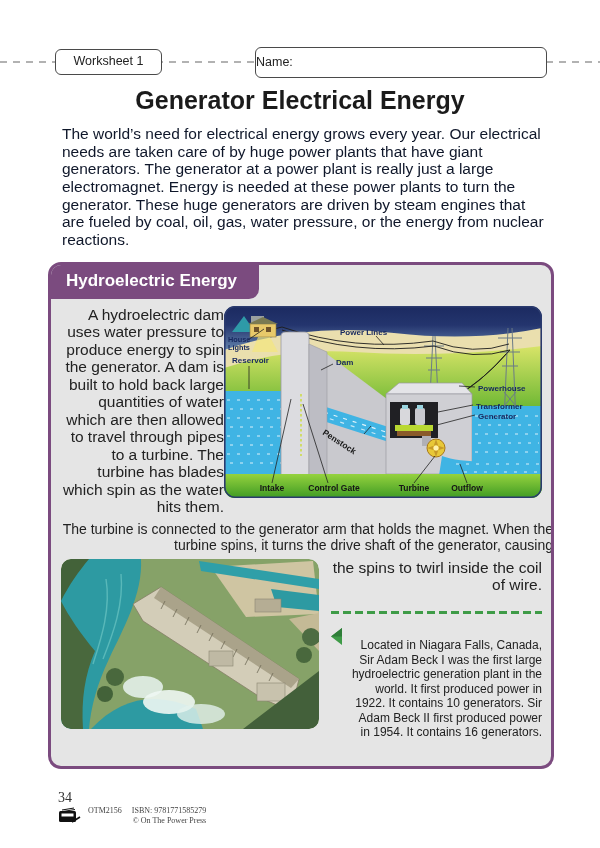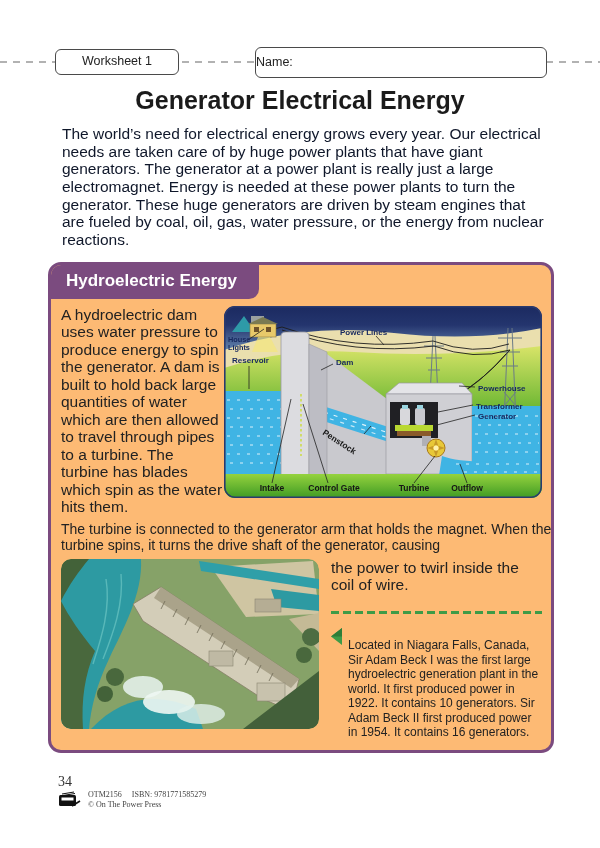--- a/index.html
+++ b/index.html
@@ -6,51 +6,51 @@
   .page {
     position:relative; width:600px; height:848px; background:#ffffff;
     font-family:"Liberation Sans", sans-serif; color:#222; overflow:hidden;
   }
   
   .header-row { position:relative; height:80px; }
   .dash-line { position:absolute; top:61px; left:0; width:600px; height:2px;
     background:repeating-linear-gradient(90deg,#b2b2b2 0 7px, transparent 7px 13px); }
   .tab { position:absolute; background:#fff; border:1.6px solid #4a4a4a; border-radius:6px;
     font-size:12.5px; color:#222; box-sizing:border-box; }
-  .tab-worksheet { left:55px; top:49px; width:124px; height:26px; line-height:23px; text-align:center; }
+  .tab-worksheet { left:55px; top:49px; width:107px; height:26px; line-height:23px; text-align:center; }
   .tab-name { left:255px; top:47px; width:292px; height:31px; line-height:28px; }
   
   .title { text-align:center; font-size:25px; font-weight:800; color:#1b1b1b; margin:6px 0 10px; }
   .intro { margin-left:62px; width:484px; font-size:15.5px; line-height:1.14; color:#0f172a; }
   
   .section-box { margin:13px 0 0 48px; width:506px; box-sizing:border-box;
-    border:3.5px solid #7b4b7f; border-radius:13px; overflow:hidden; background:#fdba74; }
+    border:3.5px solid #7b4b7f; border-radius:13px; overflow:hidden; background:#e5e5e5; }
   .section-header { width:208px; background:#7b4b7f; color:#fff; font-weight:bold;
     font-size:17px; padding:6px 0 8px 15px; border-radius:0 0 10px 0; box-sizing:border-box; }
-  .section-body { padding:7px 9px 10px 10px; }
+  .section-body { padding:7px 9px 26px 10px;text-align:right; }
   .row1 { display:flex; }
   .para1 { width:172px; font-size:15.5px; line-height:1.13; }
   .diagram-wrap { width:318px; height:192px; margin-left:0px; flex:none; }
   .para2 { font-size:14px; line-height:1.14; margin-top:6px; width:492px; }
   .row2 { display:flex; margin-top:5px; }
   .photo-wrap { width:258px; height:170px; flex:none; border-radius:10px; overflow:hidden; }
   .right-col { flex:1; padding-left:12px; }
   .para2cont { font-size:15.5px; line-height:1.15; }
   .divider { height:3px; margin:17px 0 12px 0;
     background:repeating-linear-gradient(90deg,#3e9b47 0 8px, transparent 8px 12px); }
   .callout { display:flex; }
   .callout-arrow { flex:none; margin:2px 6px 0 0; }
   .callout-text { font-size:12px; line-height:1.21; color:#222;margin-top:12px; }
   
   .footer { display:flex; justify-content:space-between; align-items:flex-start;
     margin:21px 55px 0 58px;flex-direction:column; }
   .page-num { font-family:"Liberation Serif", serif; font-size:14px; color:#333; }
   .imprint { display:flex; align-items:flex-start; gap:6px; }
   .imprint-text { font-family:"Liberation Serif", serif; font-size:8px; color:#444;
-    line-height:1.3; text-align:left; }
+    line-height:1.3; text-align:right; }
   .imprint-line1 span.code { margin-right:10px; }
   svg text { font-family:"Liberation Sans", sans-serif; }
   .dlabel { font-size:8px; font-weight:bold; fill:#16275e; }
   .dlabel-dark { font-size:8.5px; font-weight:bold; fill:#151515; }
 </style>
 </head>
 <body>
 
 <div class="page">
 
@@ -250,21 +250,21 @@
               <path d="M182,170 L258,112 L258,170 Z" fill="#43603a"></path>
               <circle cx="250" cy="78" r="9" fill="#4d6c42"></circle>
               <circle cx="243" cy="96" r="8" fill="#49683d"></circle>
               <circle cx="54" cy="118" r="9" fill="#49683d"></circle>
               <circle cx="44" cy="135" r="8" fill="#436239"></circle>
             </g>
           </svg>
         </div>
 
         <div class="right-col">
-          <div class="para2cont">the power to twirl inside the coil of wire.</div>
+          <div class="para2cont">the spins to twirl inside the coil of wire.</div>
           <div class="divider"></div>
           <div class="callout">
             <span class="callout-arrow">
               <svg width="11" height="17" viewBox="0 0 11 17">
                 <polygon points="11,0 11,17 0,8.5" fill="#3e9b47"></polygon>
                 <polygon points="11,0 11,8.5 0,8.5" fill="#2e7d38"></polygon>
               </svg>
             </span>
             <div class="callout-text">Located in Niagara Falls, Canada, Sir Adam Beck I was the first large hydroelectric generation plant in the world. It first produced power in 1922. It contains 10 generators. Sir Adam Beck II first produced power in 1954. It contains 16 generators.</div>
           </div>

